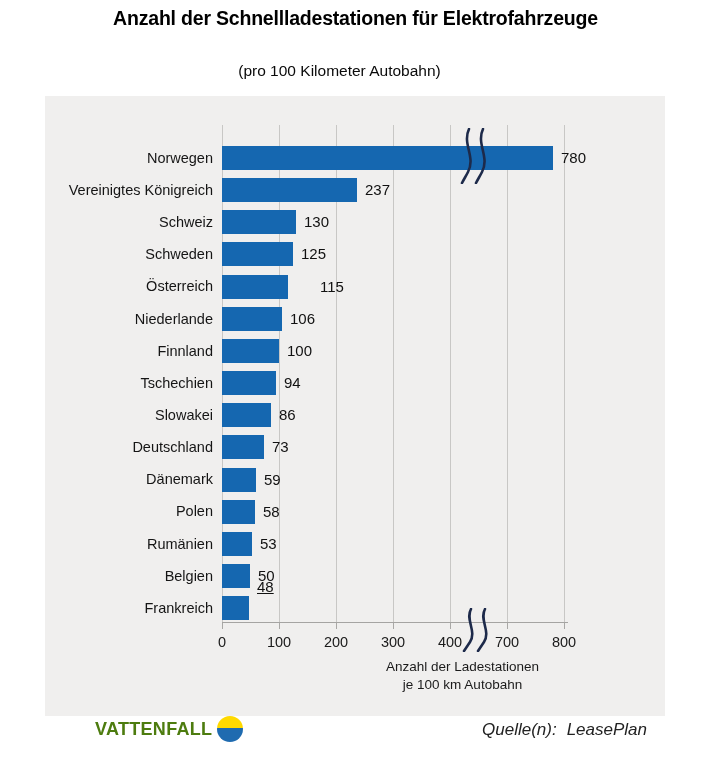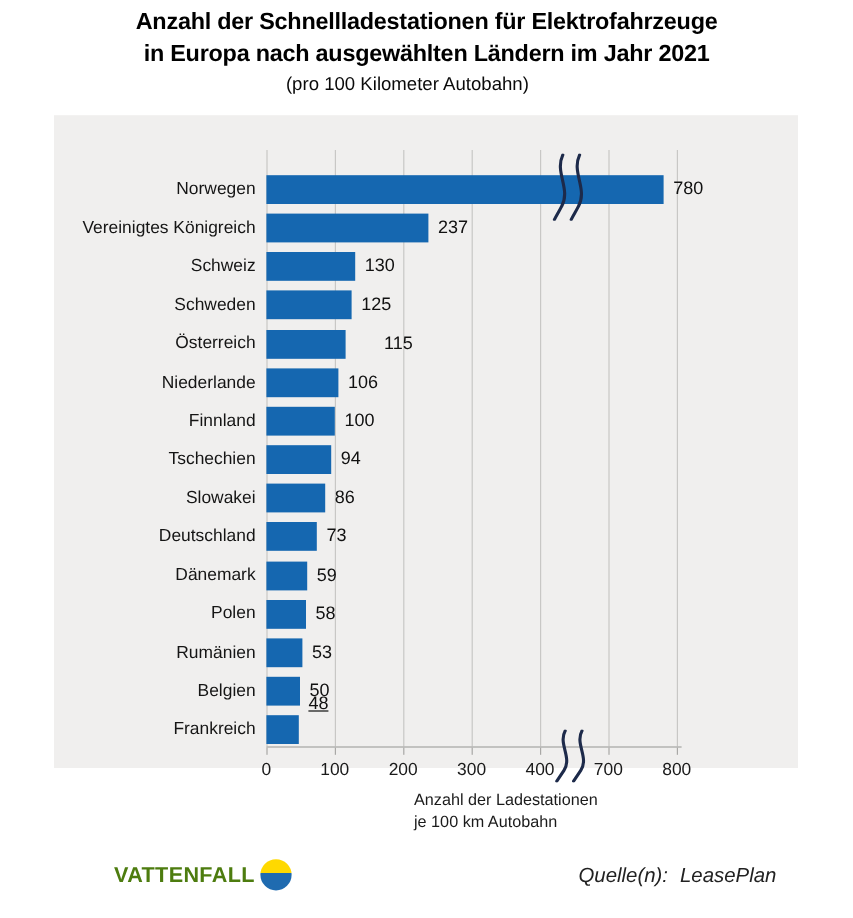--- a/index.html
+++ b/index.html
@@ -11,21 +11,21 @@
     position:absolute;left:0;width:711px;text-align:center;
     font-size:19.5px;font-weight:bold;letter-spacing:-0.2px;color:#000;
   }
   #title-1{top:7px;}
   #title-2{top:34px;}
   #subtitle{
     position:absolute;top:62px;left:0;width:679px;text-align:center;
     font-size:15.5px;color:#0a0a0a;
   }
   #panel{
-    position:absolute;left:45px;top:96px;width:620px;height:544px;
+    position:absolute;left:45px;top:96px;width:620px;height:620px;
     background:#f0efee;
   }
   .gridline{
     position:absolute;top:29px;width:1px;height:497px;background:#c8c7c5;
   }
   #baseline{
     position:absolute;left:177px;top:526px;width:346px;height:1px;background:#a5a4a2;
   }
   .axis-tick{
     position:absolute;top:527px;width:1px;height:6px;background:#a9a8a6;
@@ -39,21 +39,21 @@
     text-align:right;font-size:14.5px;line-height:16.5px;color:#151515;
   }
   .val-label{
     position:absolute;font-size:15px;color:#111;
   }
   .x-tick-label{
     position:absolute;top:538px;width:60px;text-align:center;
     font-size:14.5px;color:#1a1a1a;
   }
   #x-caption{
-    position:absolute;left:300px;top:562px;width:235px;text-align:left;
+    position:absolute;left:300px;top:562px;width:235px;text-align:center;
     font-size:13.5px;line-height:17.5px;color:#1b1b1b;
   }
   .break-svg{position:absolute;}
   #brand-wordmark{
     position:absolute;left:50px;top:620px;height:26px;line-height:26px;
     font-size:18px;font-weight:800;letter-spacing:0.3px;color:#4d7c0f;
   }
   #brand-circle{
     position:absolute;left:172px;top:620px;width:26px;height:26px;border-radius:50%;
     background:linear-gradient(#ffd900 0 45%, #1f6bb0 45% 100%);
@@ -62,21 +62,20 @@
     position:absolute;right:18px;top:624px;font-size:17px;font-style:italic;color:#222;
     white-space:nowrap;
   }
   #source-note .src-label{margin-right:10px;}
 </style>
 </head>
 <body>
 
 <div id="stage">
   <div id="title-1" class="title-line">Anzahl der Schnellladestationen für Elektrofahrzeuge</div>
-  <div id="title-2" class="title-line">in Europa nach ausgewählten Ländern im Jahr 2021</div>
   <div id="subtitle">(pro 100 Kilometer Autobahn)</div>
 
   <div id="panel">
     <div id="grid-layer">
         <div class="gridline" style="left: 177px;"></div>
         <div class="gridline" style="left: 234px;"></div>
         <div class="gridline" style="left: 291px;"></div>
         <div class="gridline" style="left: 348px;"></div>
         <div class="gridline" style="left: 405px;"></div>
         <div class="gridline" style="left: 462px;"></div>

